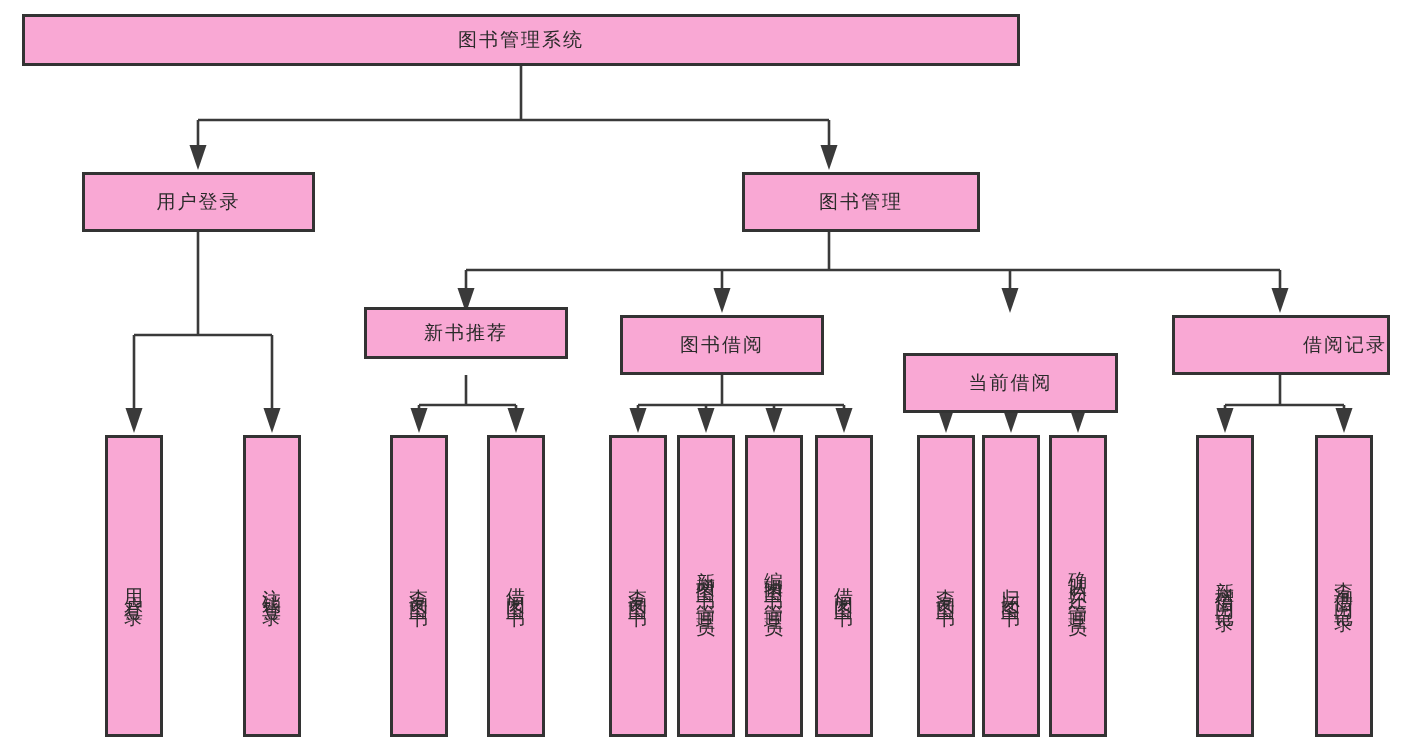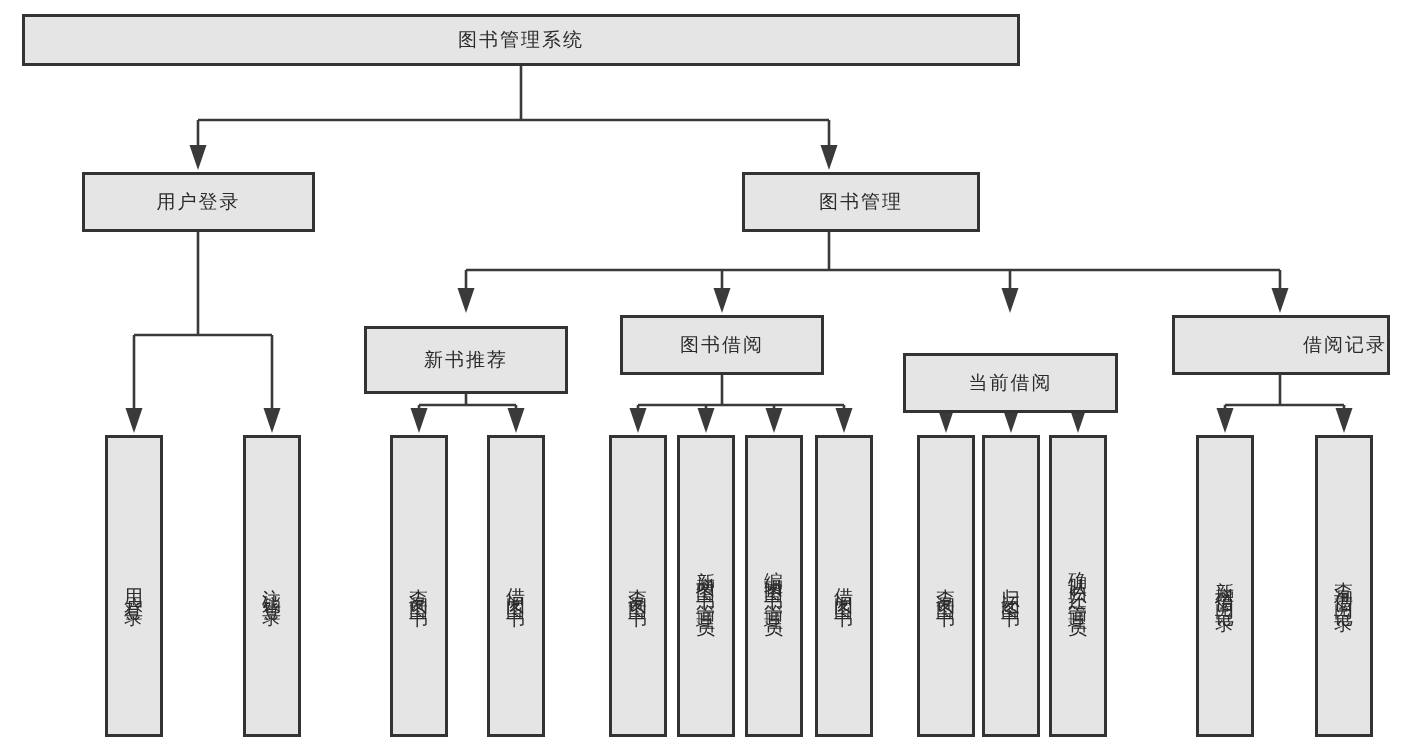--- a/index.html
+++ b/index.html
@@ -7,21 +7,21 @@
     position:relative;
     width:1405px;height:747px;
     background:#ffffff;
     font-family:"Liberation Sans","DejaVu Sans",sans-serif;
     overflow:hidden;
   }
   .connectors{position:absolute;left:0;top:0;z-index:1;}
   .node{
     position:absolute;
     box-sizing:border-box;
-    background:#e5e5e5;
+    background:#f9a8d4;
     border:3px solid #333333;
     display:flex;
     align-items:center;
     justify-content:center;
     color:#2b2b2b;
     z-index:2;
   }
   .hbox{
     font-size:19px;
     letter-spacing:2px;
@@ -125,21 +125,21 @@
     <span>图书管理系统</span>
   </div>
 
   <div class="node hbox" style="left:82px;top:172px;width:233px;height:60px;">
     <span>用户登录</span>
   </div>
   <div class="node hbox" style="left:710px;top:172px;width:238px;height:60px;margin-left:32px;">
     <span>图书管理</span>
   </div>
 
-  <div class="node hbox" style="left:364px;top:326px;width:204px;height:68px;">
+  <div class="node hbox" style="left:364px;top:307px;width:204px;height:52px;">
     <span>新书推荐</span>
   </div>
   <div class="node hbox" style="left:620px;top:315px;width:204px;height:60px;">
     <span>图书借阅</span>
   </div>
   <div class="node hbox" style="left:903px;top:315px;width:215px;height:60px;margin-top:38px;">
     <span>当前借阅</span>
   </div>
   <div class="node hbox" style="left:1172px;top:315px;width:218px;height:60px;justify-content:flex-end;">
     <span>借阅记录</span>

